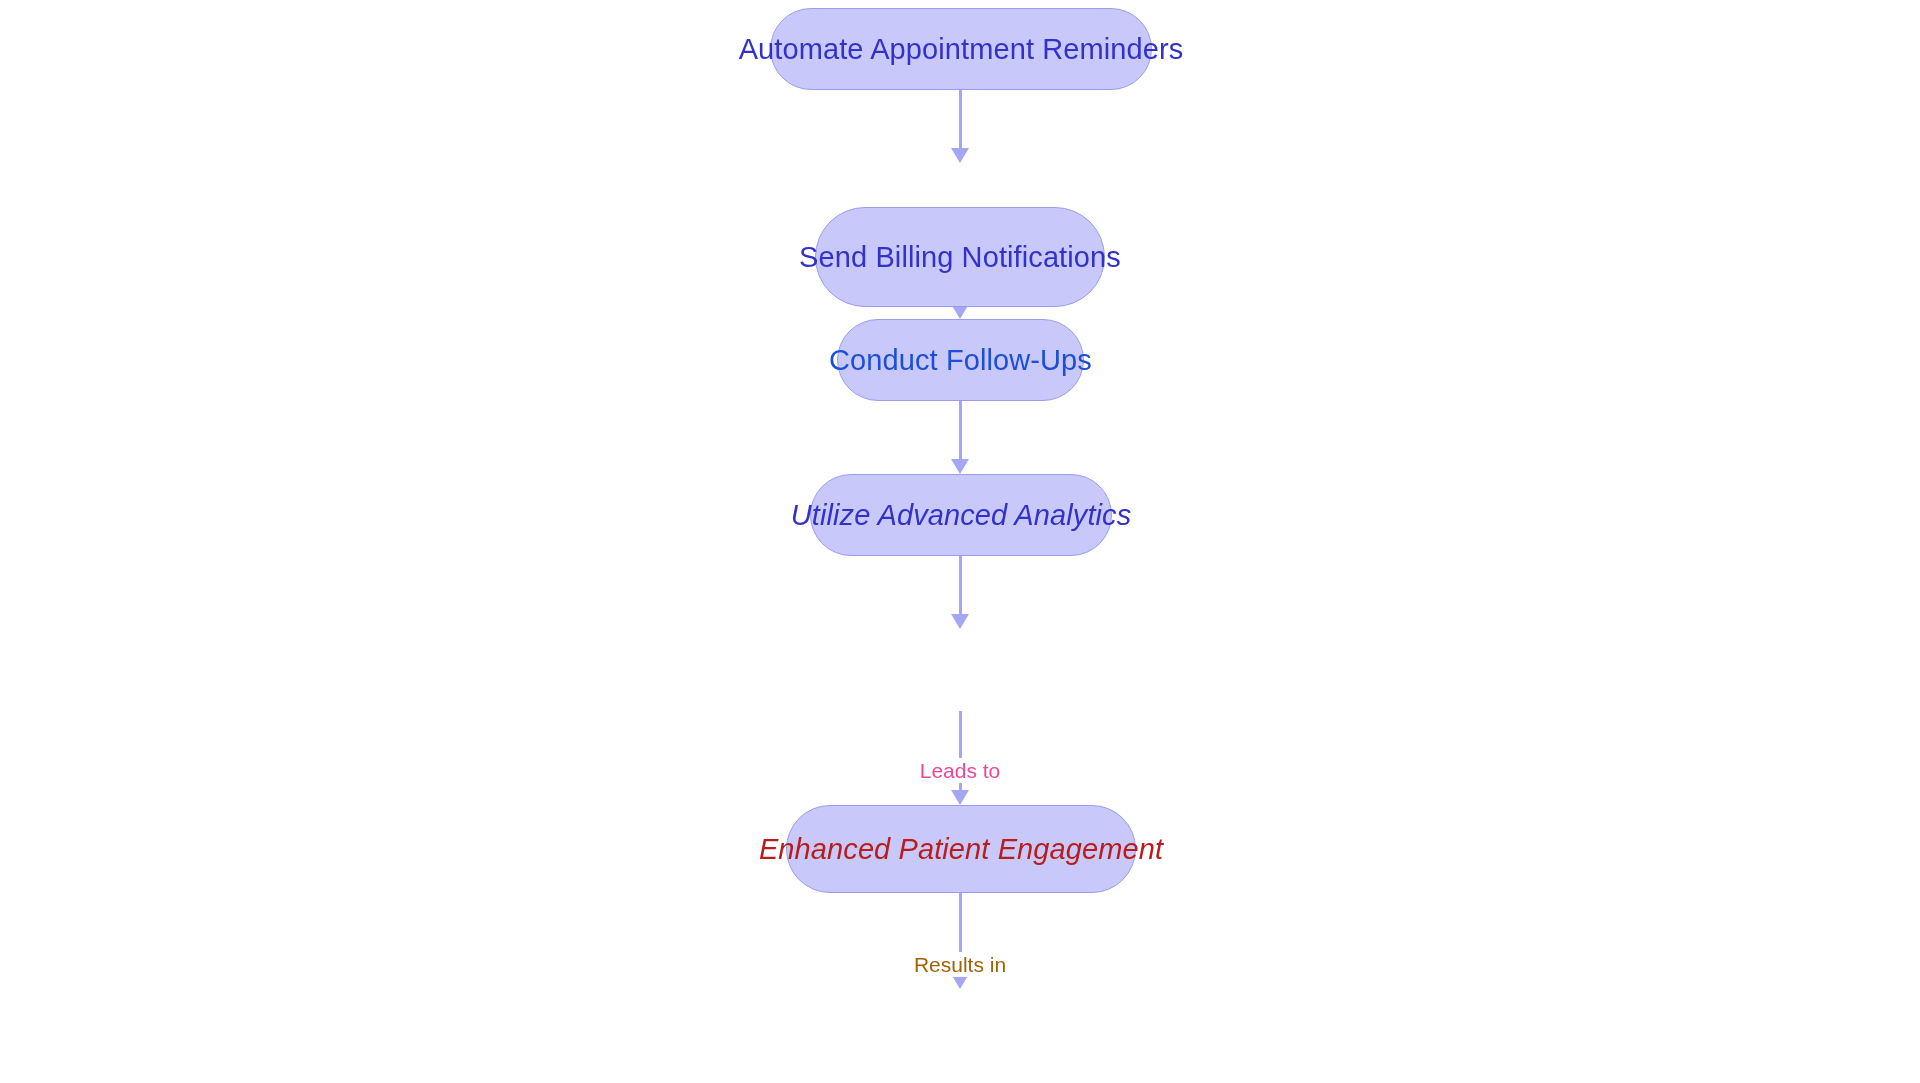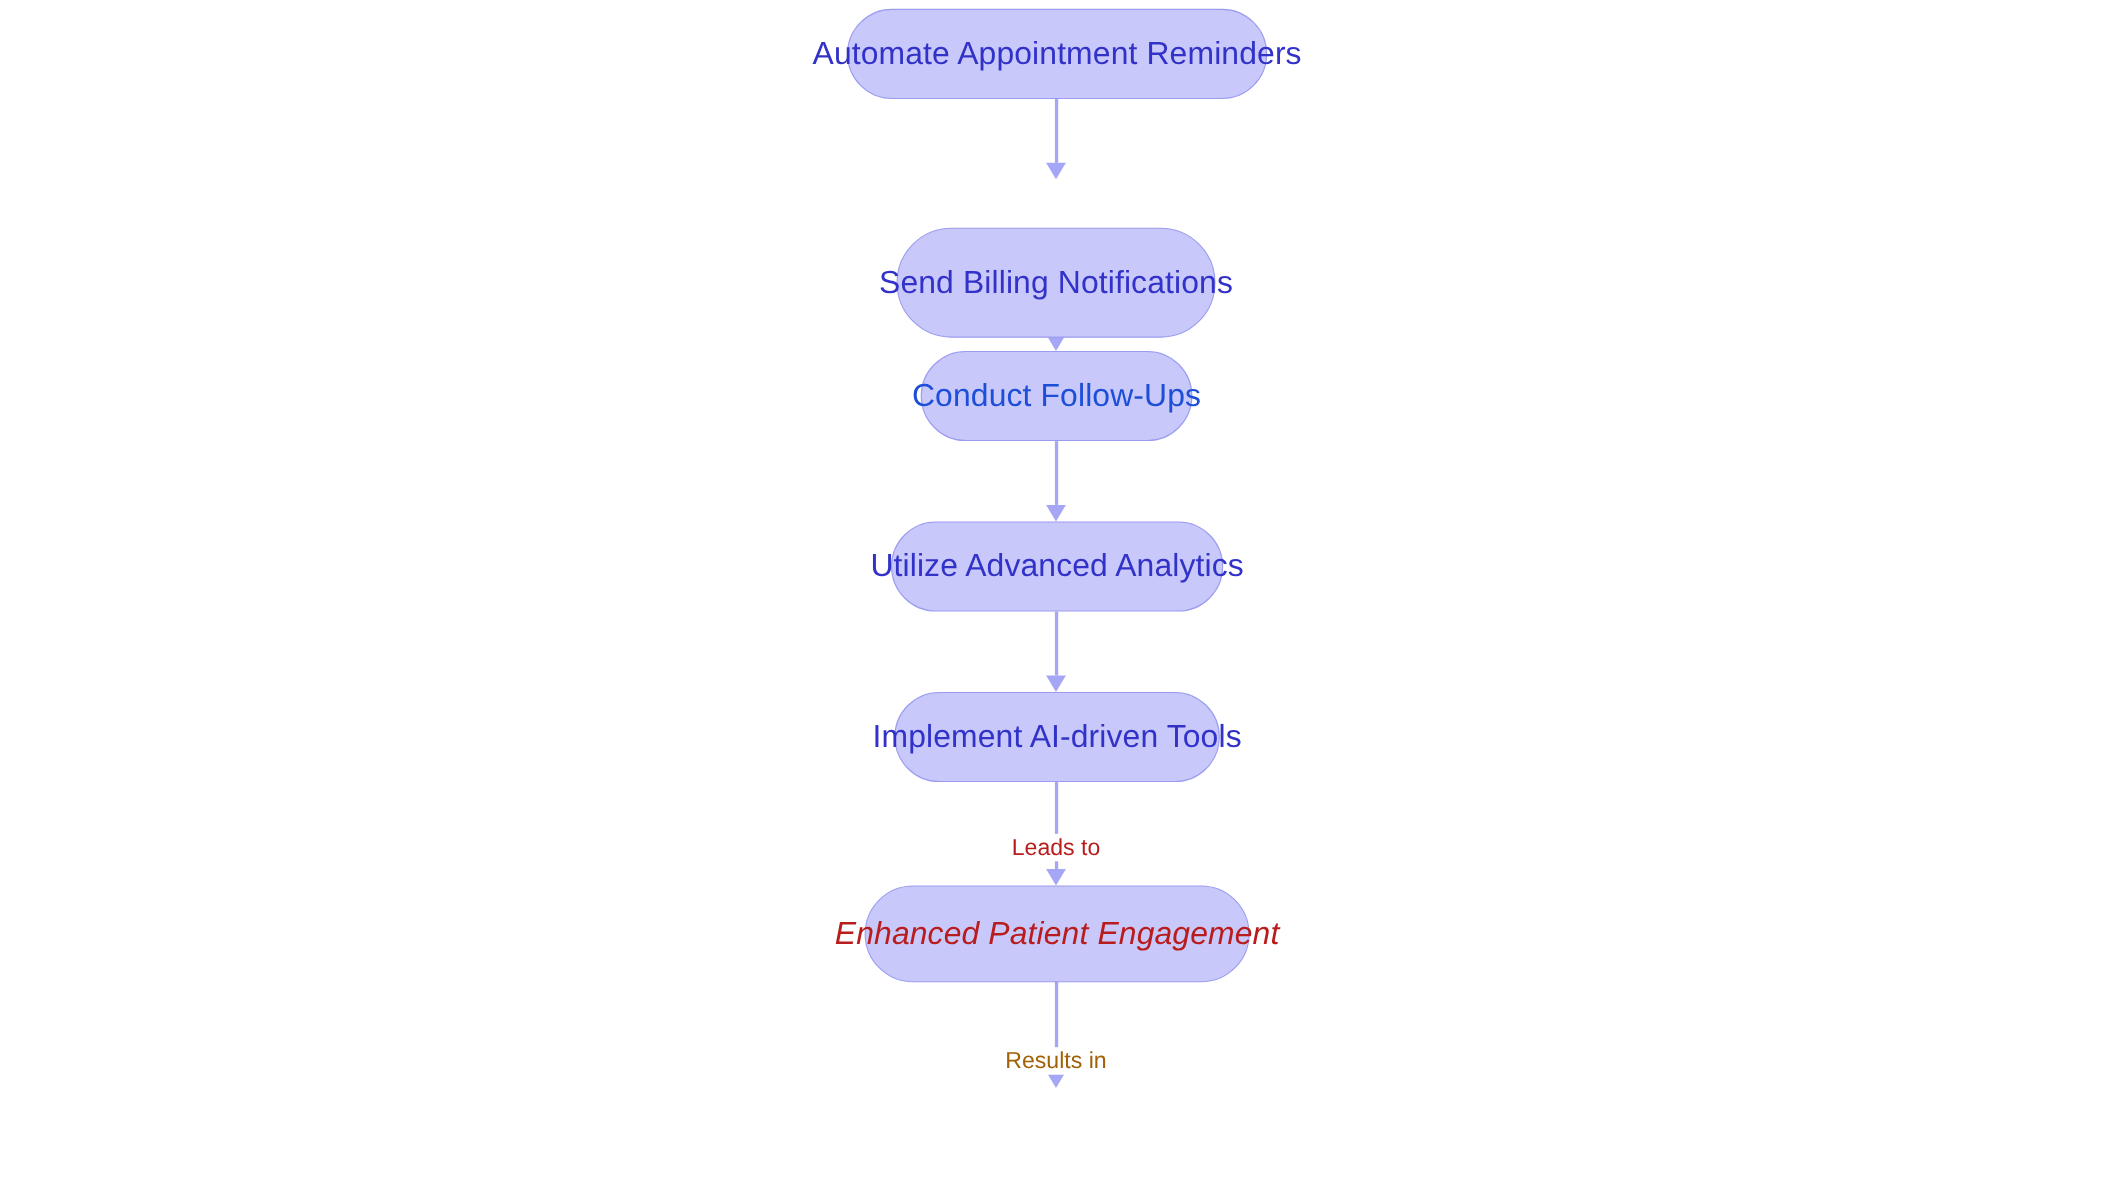--- a/index.html
+++ b/index.html
@@ -94,37 +94,34 @@
       <div class="edge-head" style="top: 58px; border-top-color: rgb(165, 166, 246);"></div>
     </div>
     <div class="edge" style="left: 960px; top: 556px;">
       <div class="edge-line" style="height: 58px; background: rgb(165, 166, 246);"></div>
       <div class="edge-head" style="top: 58px; border-top-color: rgb(165, 166, 246);"></div>
     </div>
     <div class="edge" style="left: 960px; top: 711px;">
       <div class="edge-line" style="height: 79px; background: rgb(165, 166, 246);"></div>
       <div class="edge-head" style="top: 79px; border-top-color: rgb(165, 166, 246);"></div>
     </div>
-    <div class="edge-label" style="left: 960px; top: 758px; color: #b91c1c;">Leads to</div>
+    <div class="edge-label" style="left: 960px; top: 758px; color: #ec4899;">Leads to</div>
     <div class="edge" style="left: 960px; top: 887px;">
       <div class="edge-line" style="height: 87px; background: rgb(165, 166, 246);"></div>
       <div class="edge-head" style="top: 87px; border-top-color: rgb(165, 166, 246);"></div>
     </div>
     <div class="edge-label" style="left: 960px; top: 952px; color: #a16207;">Results in</div>
     <div class="node" style="left: 770px; top: 8px; width: 382px; height: 82px; background: rgb(200, 201, 250); border-color: rgb(155, 156, 240); color: rgb(50, 50, 200);">
       <span class="node-label">Automate Appointment Reminders</span>
     </div>
     <div class="node" style="left: 815px; top: 163px; width: 290px; height: 100px; background: rgb(200, 201, 250); border-color: rgb(155, 156, 240); color: rgb(50, 50, 200); margin-top: 44px;">
       <span class="node-label">Send Billing Notifications</span>
     </div>
     <div class="node" style="left: 837px; top: 319px; width: 247px; height: 82px; background: rgb(200, 201, 250); border-color: rgb(155, 156, 240); color: #1d4ed8;">
       <span class="node-label">Conduct Follow-Ups</span>
     </div>
-    <div class="node" style="left: 810px; top: 474px; width: 302px; height: 82px; background: rgb(200, 201, 250); border-color: rgb(155, 156, 240); color: rgb(50, 50, 200);">
+    <div class="node" style="left: 810px; top: 474px; width: 302px; height: 82px; background: rgb(200, 201, 250); border-color: rgb(155, 156, 240); color: rgb(50, 50, 200); font-style: italic;">
       <span class="node-label">Utilize Advanced Analytics</span>
-    </div>
-    <div class="node" style="left: 813px; top: 629px; width: 296px; height: 82px; background: rgb(200, 201, 250); border-color: rgb(155, 156, 240); color: rgb(50, 50, 200);">
-      <span class="node-label">Implement AI-driven Tools</span>
     </div>
     <div class="node" style="left: 786px; top: 805px; width: 350px; height: 88px; background: rgb(200, 201, 250); border-color: rgb(155, 156, 240); color: #b91c1c; font-style: italic;">
       <span class="node-label">Enhanced Patient Engagement</span>
     </div>
   </div>
 
 </body></html>

